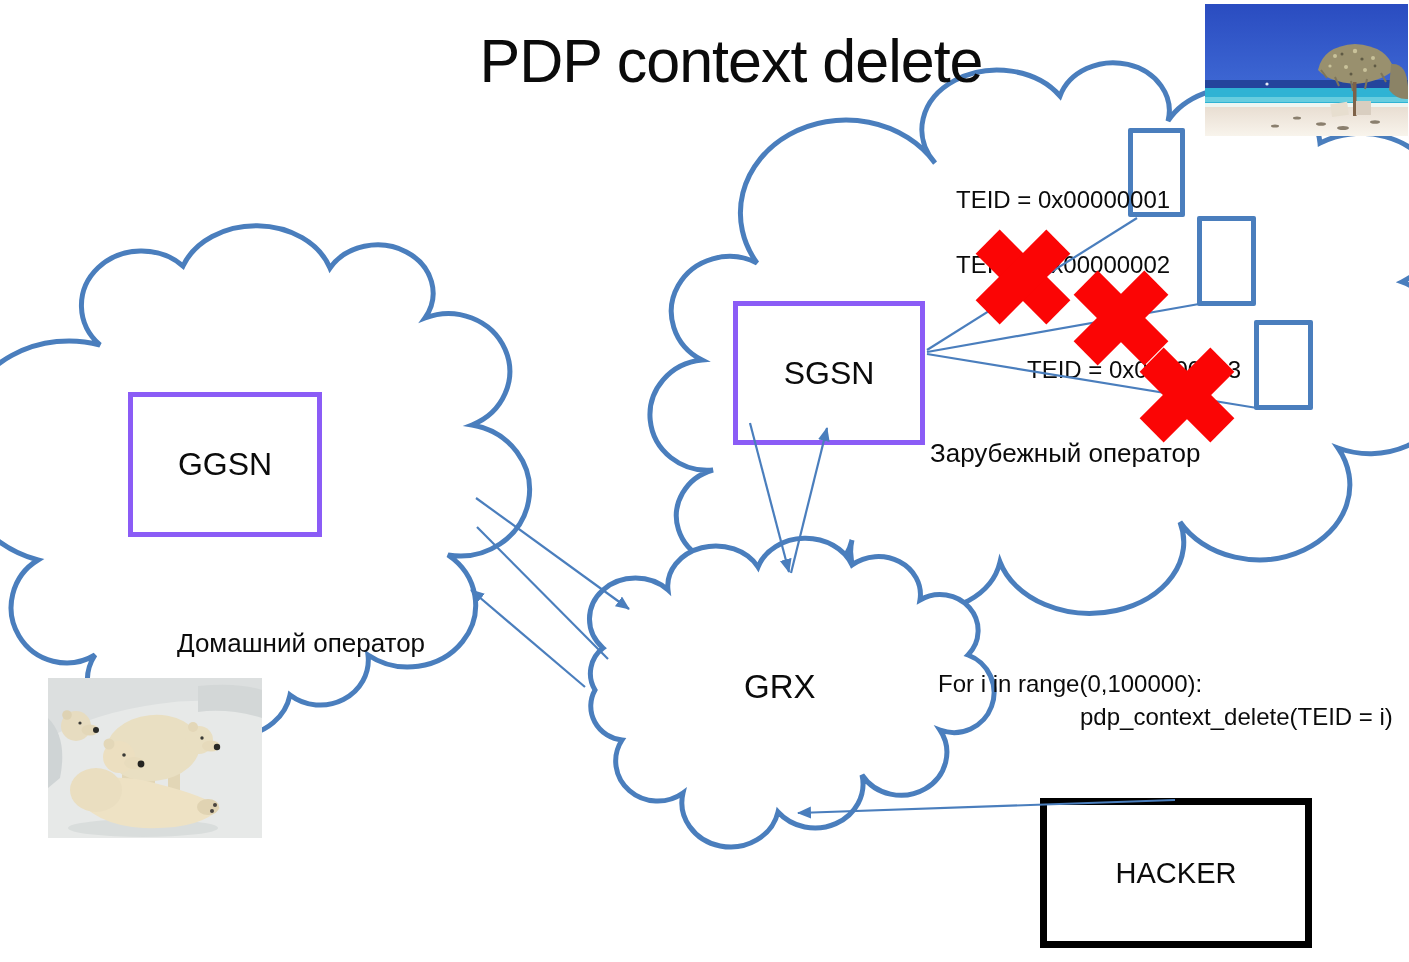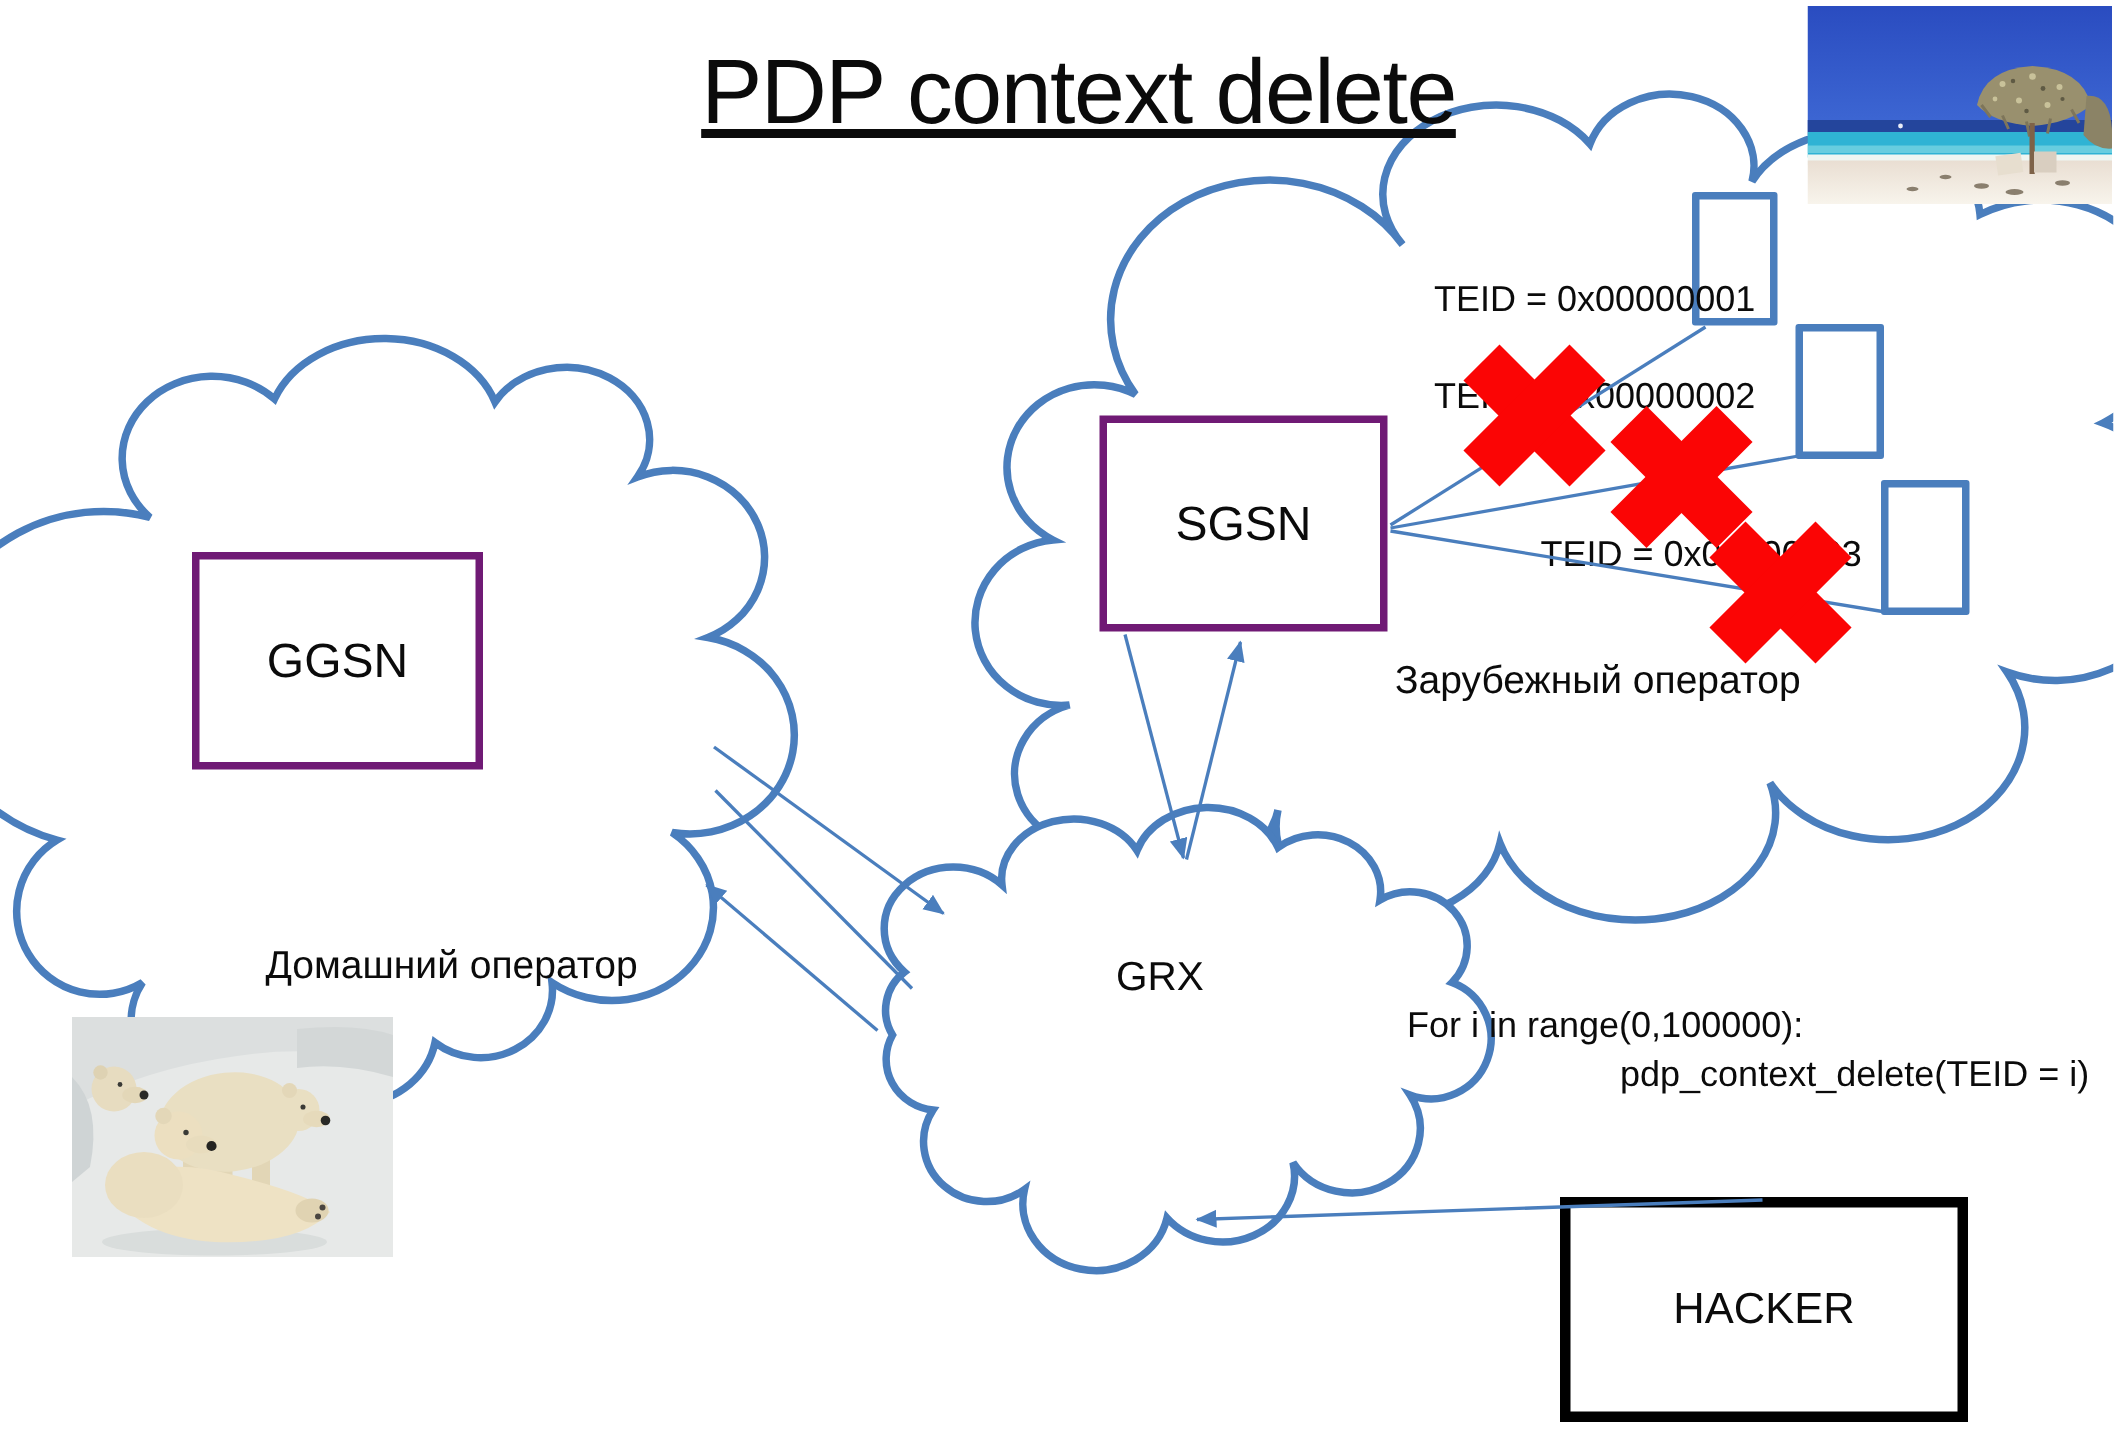--- a/index.html
+++ b/index.html
@@ -7,27 +7,27 @@
   #stage {
     position:relative; width:1409px; height:962px; overflow:hidden;
     background:#ffffff; font-family:"Liberation Sans","DejaVu Sans",sans-serif;
     color:#000;
   }
   svg.layer { position:absolute; left:0; top:0; width:1409px; height:962px; pointer-events:none; }
   #clouds { z-index:1; }
   #overlay { z-index:3; }
   .htm { position:absolute; z-index:2; }
   .page-title {
-    left:404px; top:26px; width:630px; text-align:center;
-    font-size:61px; letter-spacing:-1px; color:#0b0b0b; white-space:nowrap;text-decoration:underline;
+    left:416px; top:26px; width:630px; text-align:center;
+    font-size:61px; letter-spacing:-1px; color:#0b0b0b; white-space:nowrap;
   }
   .node-box {
-    background:#fff; border:5px solid #701a75;
+    background:#fff; border:5px solid #8b5cf6;
     display:flex; align-items:center; justify-content:center;
-    font-size:32px; color:#111; white-space:nowrap;
+    font-size:32px; color:#111; white-space:nowrap;margin-top:24px;
   }
   .hacker-box {
     background:#fff; border:7px solid #000000;
     display:flex; align-items:center; justify-content:center;
     font-size:29px; color:#111;
   }
   .phone-box { background:#fff; border:5px solid #4A7EBD; border-radius:2px; }
   .lbl { white-space:nowrap; color:#0b0b0b; }
   .op-label  { font-size:26px; }
   .teid      { font-size:24px; }
@@ -86,21 +86,21 @@
   <div class="htm page-title lbl">PDP context delete</div>
 
   <div class="htm node-box" style="left:128px; top:368px; width:194px; height:145px;">
     <span class="lbl">GGSN</span>
   </div>
 
   <div class="htm node-box" style="left:733px; top:277px; width:192px; height:144px;">
     <span class="lbl">SGSN</span>
   </div>
 
-  <div class="htm lbl" style="left:744px; top:636px; font-size:27px;">GRX</div>
+  <div class="htm lbl" style="left:744px; top:668px; font-size:33px;">GRX</div>
 
   <div class="htm hacker-box" style="left:1040px; top:798px; width:272px; height:150px;">
     <span class="lbl">HACKER</span>
   </div>
 
   <div class="htm phone-box" style="left:1128px; top:128px; width:57px; height:89px;"></div>
   <div class="htm phone-box" style="left:1197px; top:216px; width:59px; height:90px;"></div>
   <div class="htm phone-box" style="left:1254px; top:320px; width:59px; height:90px;"></div>
 
   <div class="htm lbl op-label" style="left:133px; top:628px;margin-left:44px;">Домашний оператор</div>

